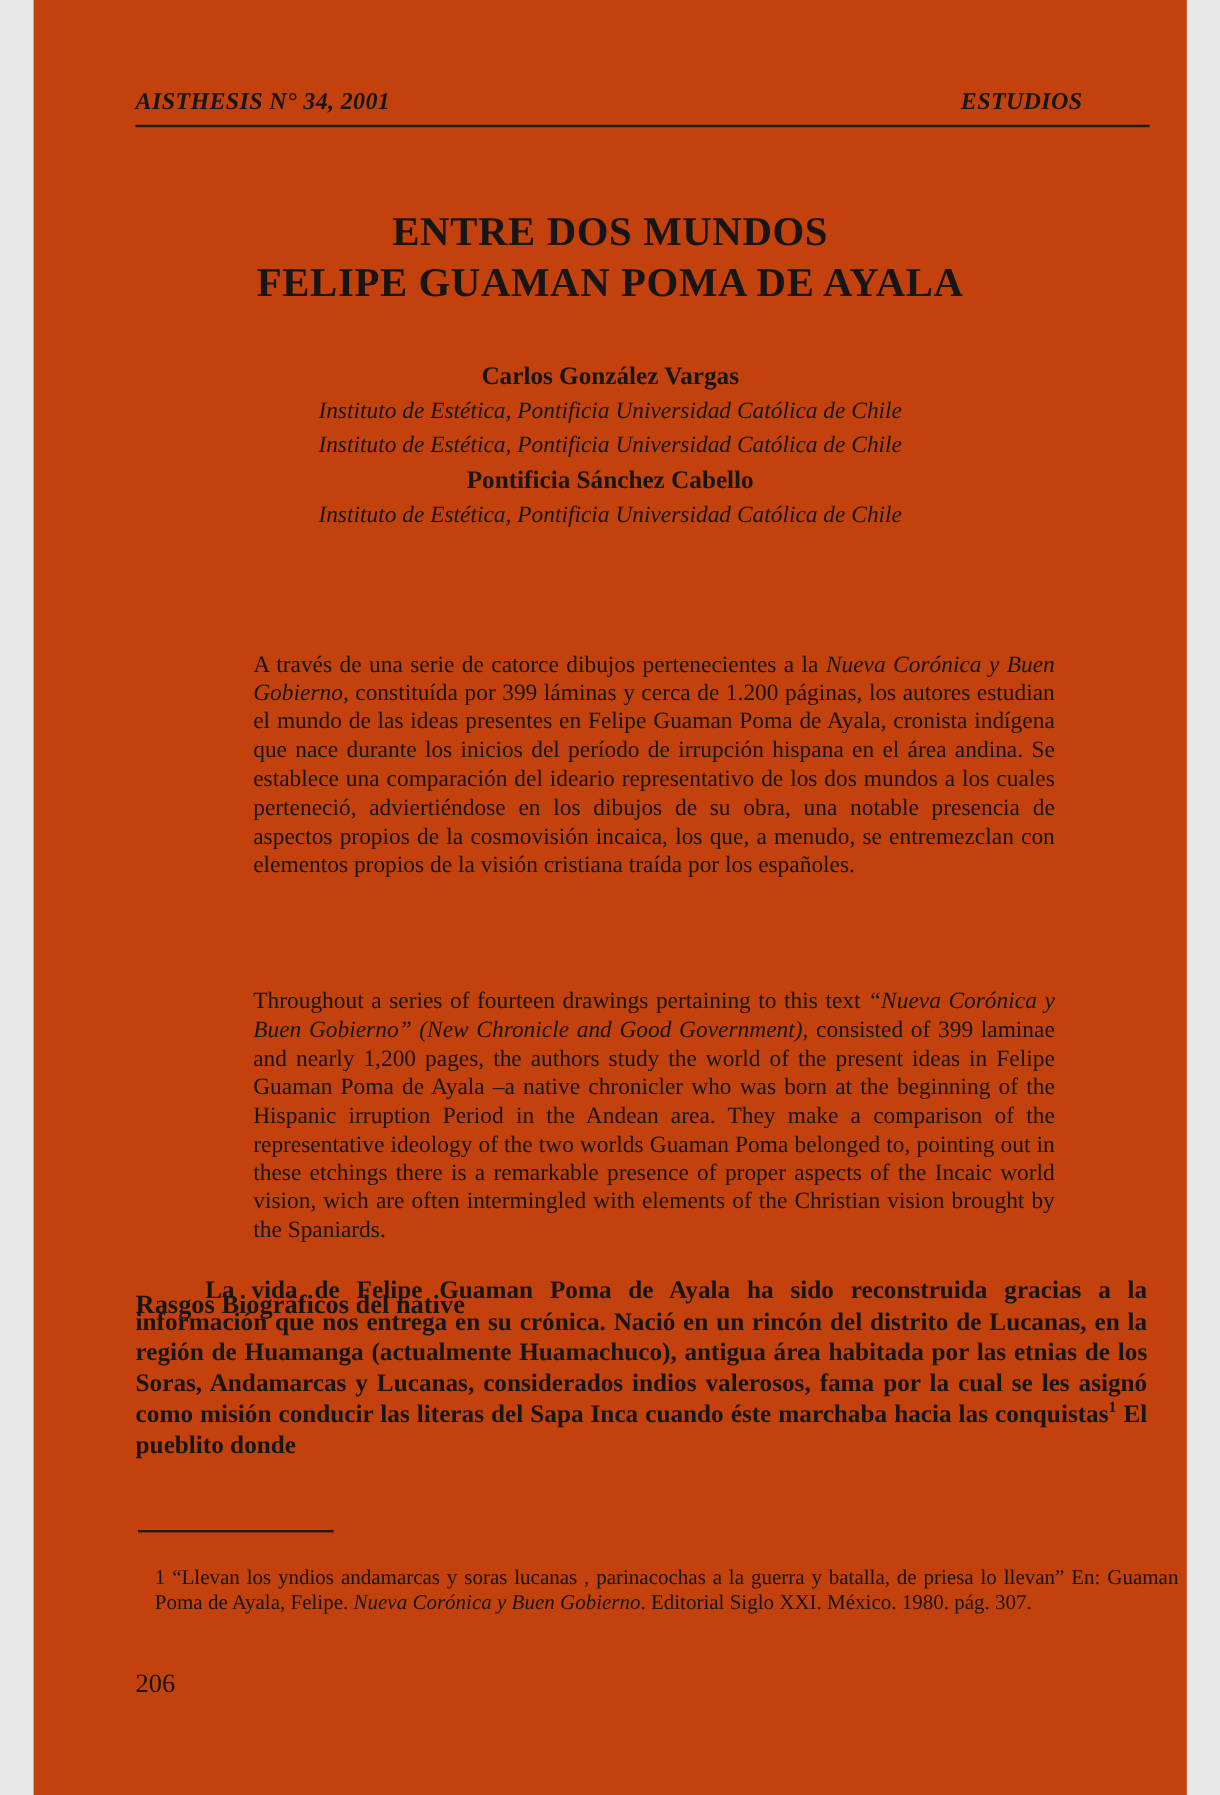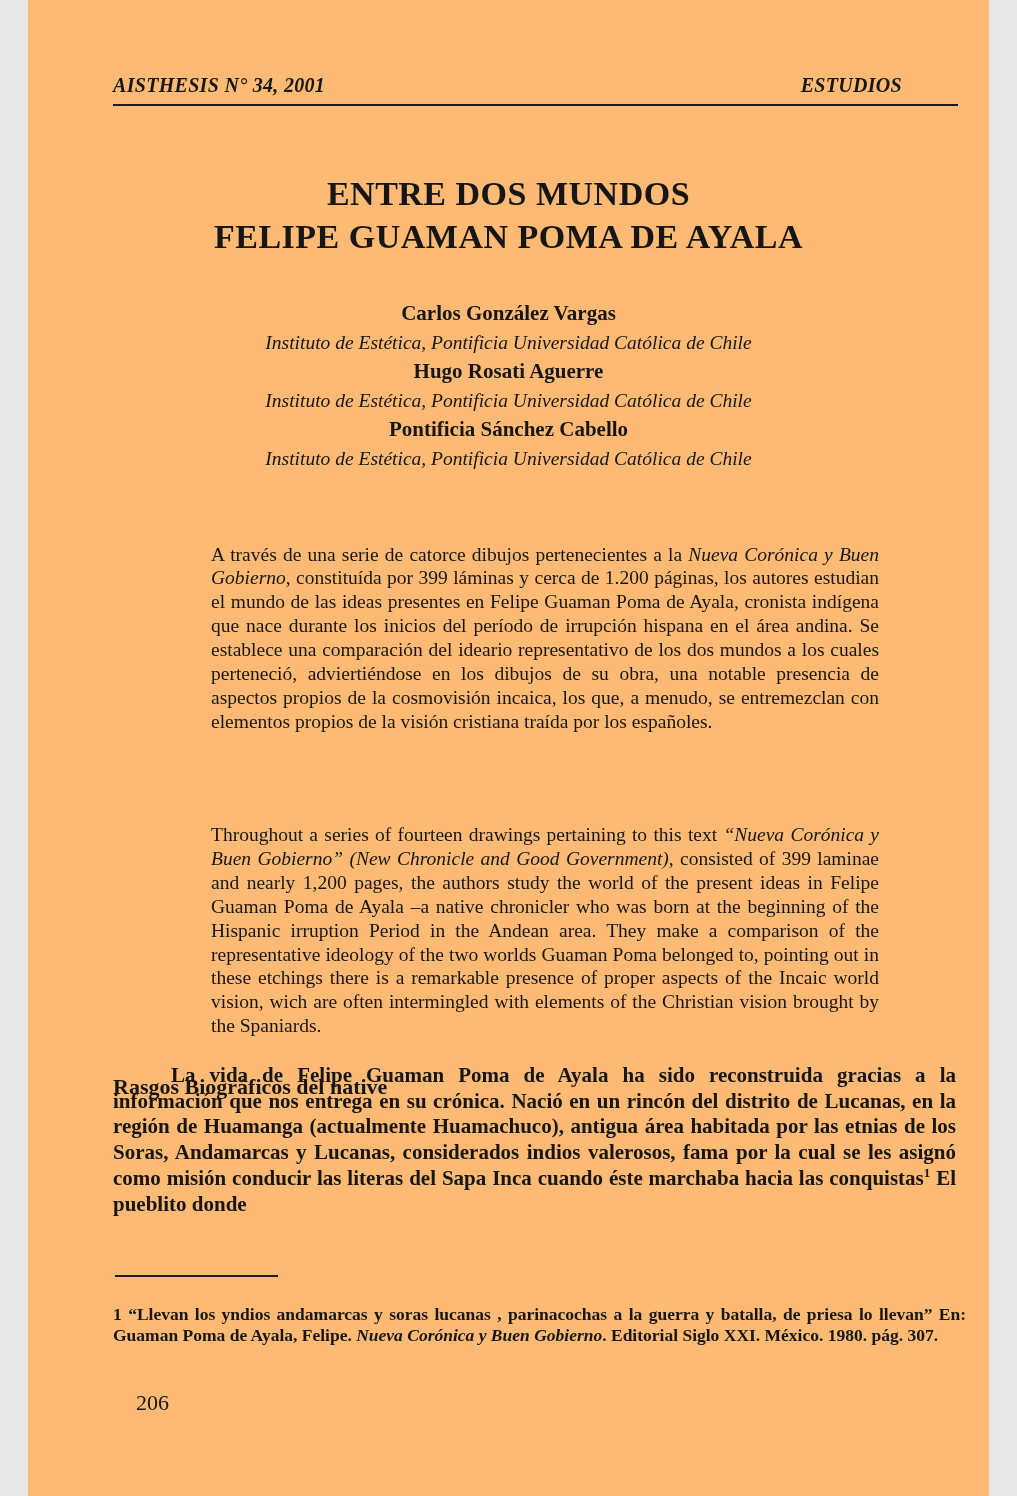--- a/index.html
+++ b/index.html
@@ -1,20 +1,20 @@
 <!DOCTYPE html>
 <html><head>
 <meta charset="utf-8">
 <style>
   html,body{margin:0;padding:0;background:#e8e8e8;}
   .page{
     position:relative;
     width:961px;height:1496px;
     margin:0 auto;
-    background:#fdba74;
+    background:#c2410c;
     color:#161616;
     font-family:"Liberation Serif","DejaVu Serif",serif;
     overflow:hidden;
   }
   .running-head{
     position:absolute;top:74px;left:85px;right:87px;
     display:flex;justify-content:space-between;align-items:baseline;
     font-style:italic;font-weight:bold;font-size:20px;letter-spacing:0.3px;
   }
   .head-rule{
@@ -46,27 +46,26 @@
     position:absolute;left:85px;top:1042px;width:843px;
     font-size:21px;line-height:25.7px;text-align:justify;
     text-indent:58px;
     font-weight:bold;
   }
   .footnote-rule{
     position:absolute;left:87px;top:1275px;width:163px;height:2px;
     background:#1c1c1c;
   }
   .footnote{
-    position:absolute;left:85px;top:1286px;width:853px;
-    font-size:17.5px;line-height:21.5px;text-align:justify;font-weight:bold;
+    position:absolute;left:101px;top:1286px;width:853px;
+    font-size:17.5px;line-height:21.5px;text-align:justify;
   }
   .page-number{
     position:absolute;left:85px;top:1390px;
     font-size:22px;
-    margin-left:23px;
   }
   sup{font-size:0.62em;line-height:0;vertical-align:super;}
 </style>
 </head>
 <body>
 
 <div class="page">
 
   <div class="running-head">
     <span>AISTHESIS N° 34, 2001</span>
@@ -75,21 +74,20 @@
   <div class="head-rule"></div>
 
   <div class="article-title">
     <div>ENTRE DOS MUNDOS</div>
     <div>FELIPE GUAMAN POMA DE AYALA</div>
   </div>
 
   <div class="authors">
     <div class="author-name">Carlos González Vargas</div>
     <div class="author-affil">Instituto de Estética, Pontificia Universidad Católica de Chile</div>
-    <div class="author-name">Hugo Rosati Aguerre</div>
     <div class="author-affil">Instituto de Estética, Pontificia Universidad Católica de Chile</div>
     <div class="author-name">Pontificia Sánchez Cabello</div>
     <div class="author-affil">Instituto de Estética, Pontificia Universidad Católica de Chile</div>
   </div>
 
   <p class="abstract abstract-es"><span>A través de una serie de catorce dibujos pertenecientes a la </span><span style="font-style: italic;">Nueva Corónica y Buen Gobierno</span><span>, constituída por 399 láminas y cerca de 1.200 páginas, los autores estudian el mundo de las ideas presentes en Felipe Guaman Poma de Ayala, cronista indígena que nace durante los inicios del período de irrupción hispana en el área andina. Se establece una comparación del ideario representativo de los dos mundos a los cuales perteneció, adviertiéndose en los dibujos de su obra, una notable presencia de aspectos propios de la cosmovisión incaica, los que, a menudo, se entremezclan con elementos propios de la visión cristiana traída por los españoles.</span></p>
 
   <p class="abstract abstract-en"><span>Throughout a series of fourteen drawings pertaining to this text </span><span style="font-style: italic;">“Nueva Corónica y Buen Gobierno” (New Chronicle and Good Government)</span><span>, consisted of 399 laminae and nearly 1,200 pages, the authors study the world of the present ideas in Felipe Guaman Poma de Ayala –a native chronicler who was born at the beginning of the Hispanic irruption Period in the Andean area. They make a comparison of the representative ideology of the two worlds Guaman Poma belonged to, pointing out in these etchings there is a remarkable presence of proper aspects of the Incaic world vision, wich are often intermingled with elements of the Christian vision brought by the Spaniards.</span></p>
 
   <h2 class="section-heading">Rasgos Biográficos del native</h2>

